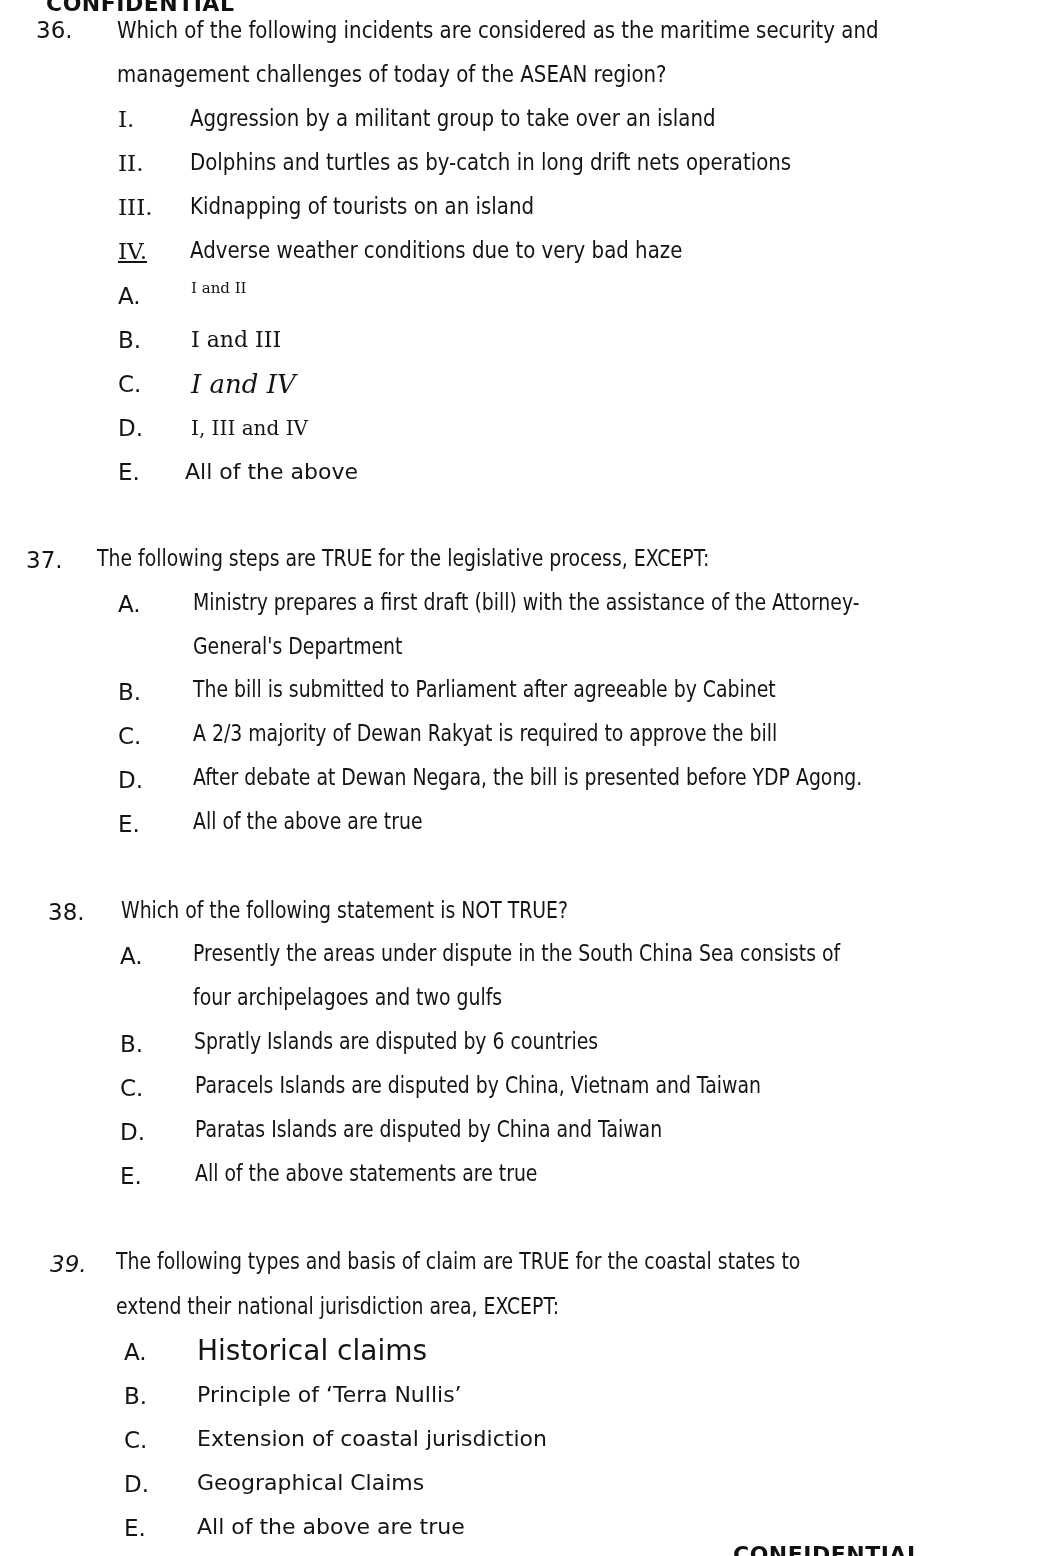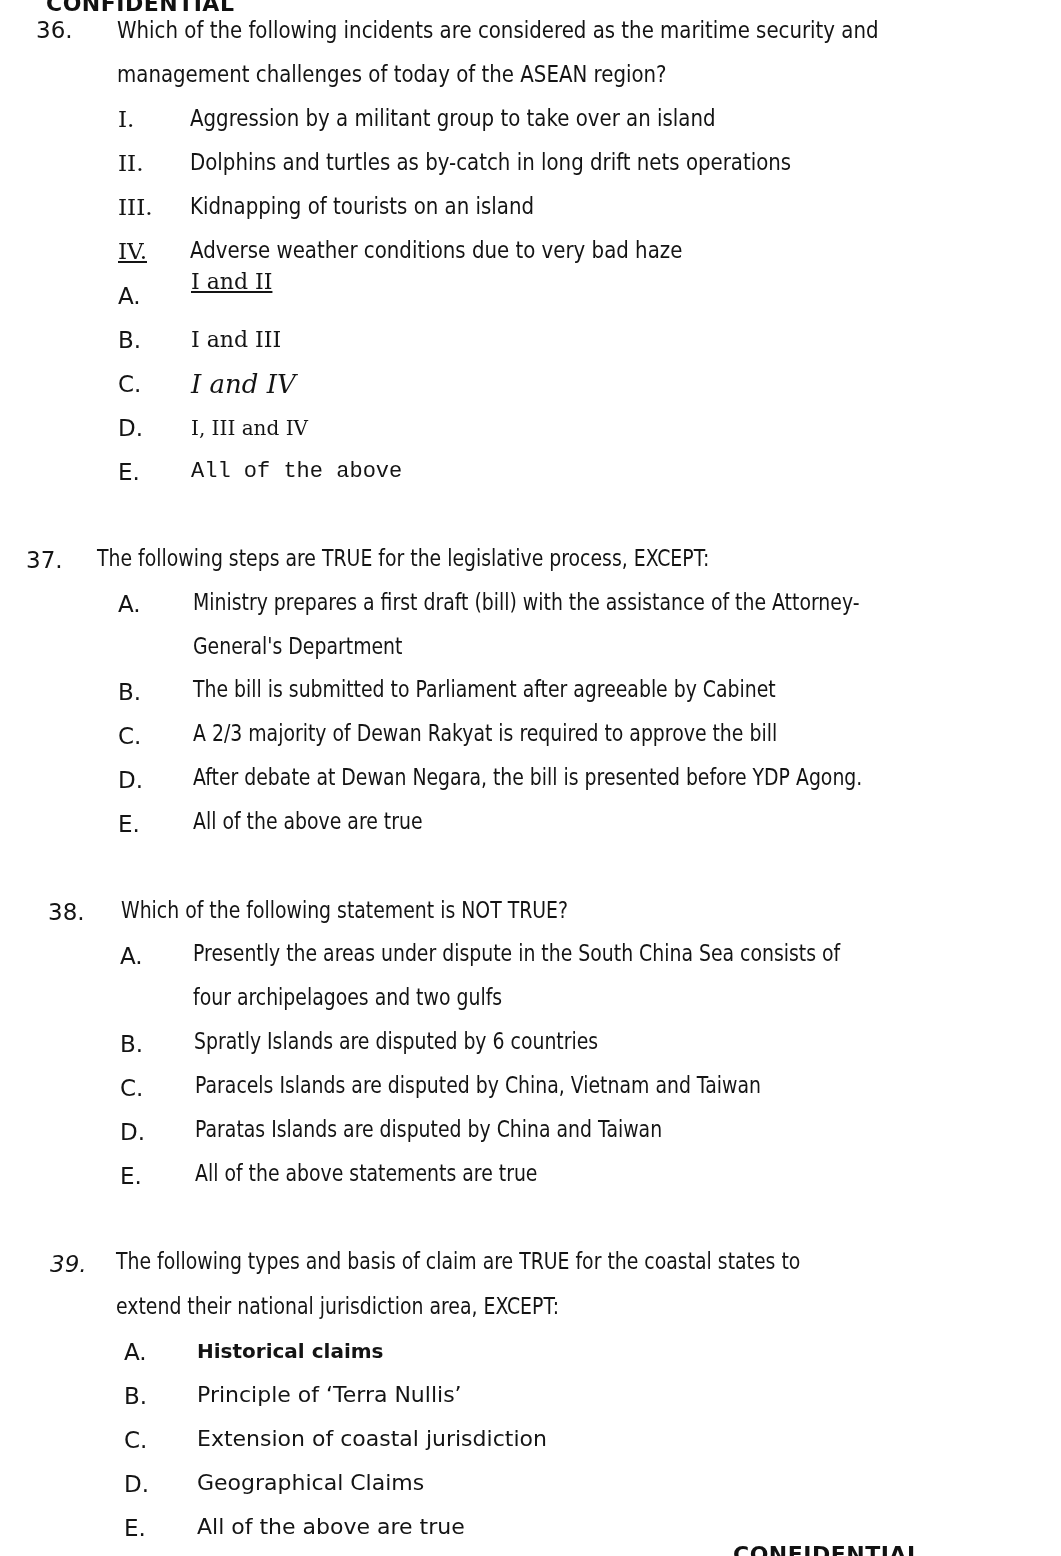--- a/index.html
+++ b/index.html
@@ -39,29 +39,29 @@
   <div class="num roman" style="left:118px;top:104px;">I.</div>
   <div class="line cond" style="left:190px;top:103px;">Aggression by a militant group to take over an island</div>
   <div class="num roman" style="left:118px;top:148px;">II.</div>
   <div class="line cond" style="left:190px;top:147px;">Dolphins and turtles as by-catch in long drift nets operations</div>
   <div class="num roman" style="left:118px;top:192px;">III.</div>
   <div class="line cond" style="left:190px;top:191px;">Kidnapping of tourists on an island</div>
   <div class="num roman" style="left:118px;top:236px;text-decoration:underline;">IV.</div>
   <div class="line cond" style="left:190px;top:235px;">Adverse weather conditions due to very bad haze</div>
 
   <div class="num" style="left:118px;top:281px;">A.</div>
-  <div class="line roman" style="left:191px;top:267px;font-size:22px;text-decoration:underline;">I and II</div>
+  <div class="line roman" style="left:191px;top:273px;font-size:15px;">I and II</div>
   <div class="num" style="left:118px;top:325px;">B.</div>
   <div class="line roman" style="left:191px;top:325px;font-size:22px;">I and III</div>
   <div class="num" style="left:118px;top:369px;">C.</div>
   <div class="line roman" style="left:191px;top:369px;font-size:26px;font-style:italic;">I and IV</div>
   <div class="num" style="left:118px;top:413px;">D.</div>
   <div class="line roman" style="left:191px;top:413px;font-size:20px;">I, III and IV</div>
   <div class="num" style="left:118px;top:457px;">E.</div>
-  <div class="line" style="left:191px;top:457px;font-size:22px;font-family:Liberation Mono, monospace;">All of the above</div>
+  <div class="line" style="left:185px;top:457px;font-size:22px;">All of the above</div>
 </div>
 
 <div>
   <div class="num" style="left:26px;top:545px;">37.</div>
   <div class="line cond2" style="left:97px;top:543px;">The following steps are TRUE for the legislative process, EXCEPT:</div>
 
   <div class="num" style="left:118px;top:589px;">A.</div>
   <div class="line cond2" style="left:193px;top:587px;">Ministry prepares a first draft (bill) with the assistance of the Attorney-</div>
   <div class="line cond2" style="left:193px;top:631px;">General's Department</div>
   <div class="num" style="left:118px;top:677px;">B.</div>
@@ -90,21 +90,21 @@
   <div class="num" style="left:120px;top:1161px;">E.</div>
   <div class="line cond2" style="left:195px;top:1158px;">All of the above statements are true</div>
 </div>
 
 <div>
   <div class="num" style="left:50px;top:1249px;font-style:italic;">39.</div>
   <div class="line cond2" style="left:116px;top:1246px;">The following types and basis of claim are TRUE for the coastal states to</div>
   <div class="line cond2" style="left:116px;top:1291px;">extend their national jurisdiction area, EXCEPT:</div>
 
   <div class="num" style="left:124px;top:1337px;">A.</div>
-  <div class="line" style="left:197px;top:1336px;font-size:20px;font-weight:bold;">Historical claims</div>
+  <div class="line" style="left:197px;top:1336px;font-size:28px;">Historical claims</div>
   <div class="num" style="left:124px;top:1381px;">B.</div>
   <div class="line" style="left:197px;top:1380px;font-size:22px;">Principle of ‘Terra Nullis’</div>
   <div class="num" style="left:124px;top:1425px;">C.</div>
   <div class="line" style="left:197px;top:1424px;font-size:22px;">Extension of coastal jurisdiction</div>
   <div class="num" style="left:124px;top:1469px;">D.</div>
   <div class="line" style="left:197px;top:1468px;font-size:22px;">Geographical Claims</div>
   <div class="num" style="left:124px;top:1513px;">E.</div>
   <div class="line" style="left:197px;top:1512px;font-size:22px;">All of the above are true</div>
 </div>
 

